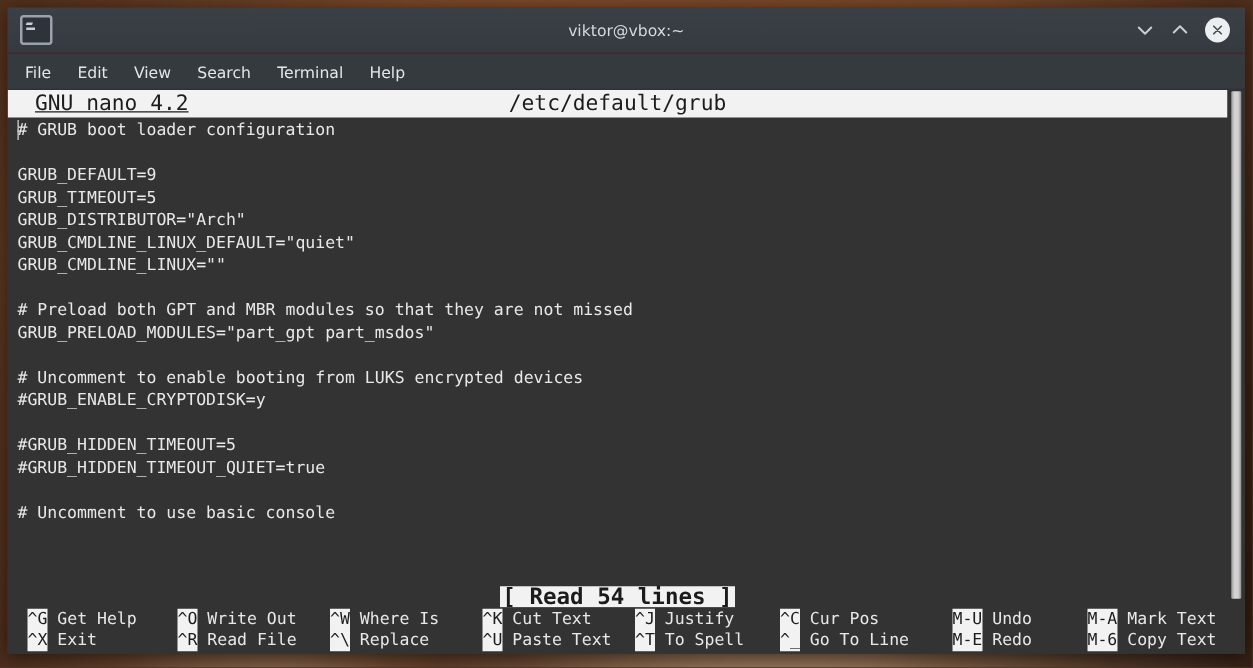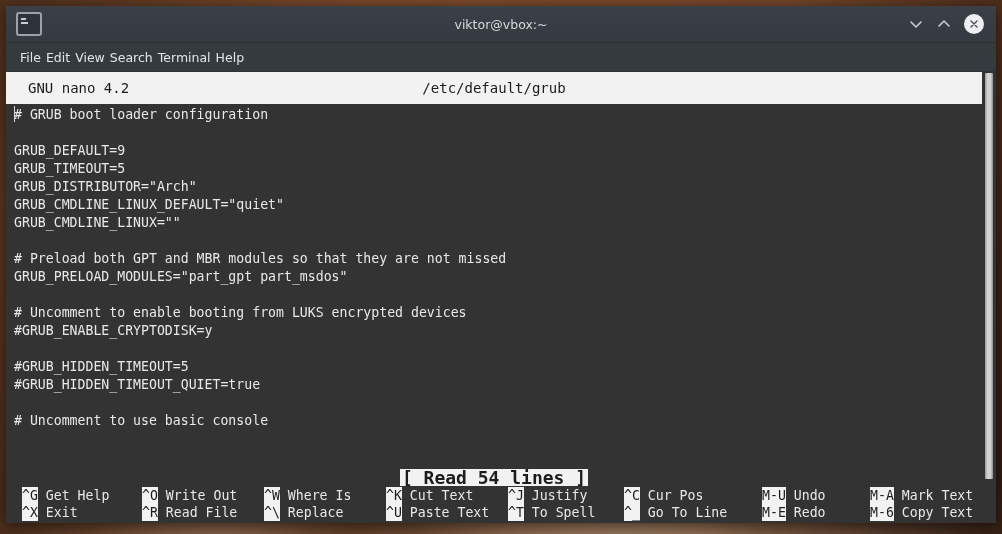--- a/index.html
+++ b/index.html
@@ -116,21 +116,21 @@
   }
 
   
   #menubar {
     height: 28px;
     min-height: 28px;
     background: #353a3f;
     display: flex;
     align-items: center;
     padding-left: 14px;
-    gap: 5px;
+    gap: 21px;
     border-bottom: 1px solid #2e3338;
   }
   .menu-item {
     font-family: "DejaVu Sans", sans-serif;
     font-size: 12.5px;
     color: #e2e6e9;
     cursor: pointer;
     white-space: nowrap;
   }
 
@@ -141,30 +141,31 @@
     position: relative;
     overflow: hidden;
     font-family: "DejaVu Sans Mono", monospace;
     font-size: 13.2px;
     line-height: 18px;
     color: #e6e6e6;
     padding-left: 8px;
   }
 
   #nano-header {
-    height: 32px;
+    height: 22px;
     background: #f2f2f2;
     color: #1c1c1c;
     display: flex;
     align-items: center;
     margin-left: -8px;
     margin-right: 14px;
     padding-left: 8px;
-    font-size: 14px;
-    position: relative;
+    font-size: 17px;
+    position: relative;
+    text-decoration: underline;
   }
   #nano-version { margin-left: 14px; }
   #nano-filename {
     position: absolute;
     left: 0; right: 0;
     text-align: center;
   }
 
   #editor {
     position: relative;

